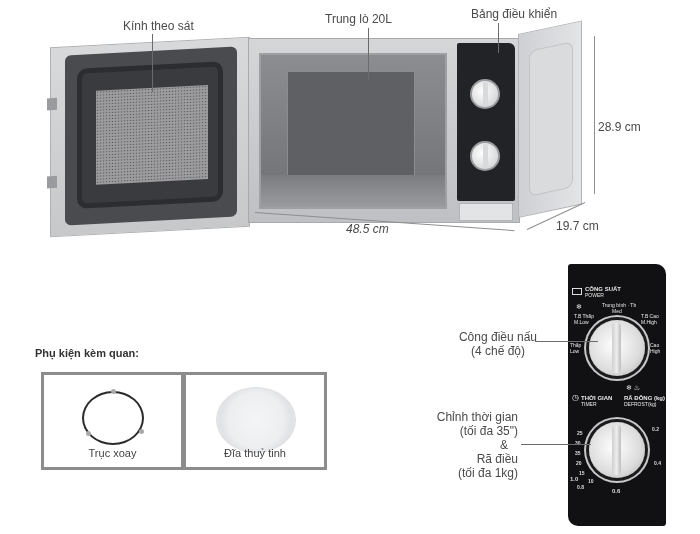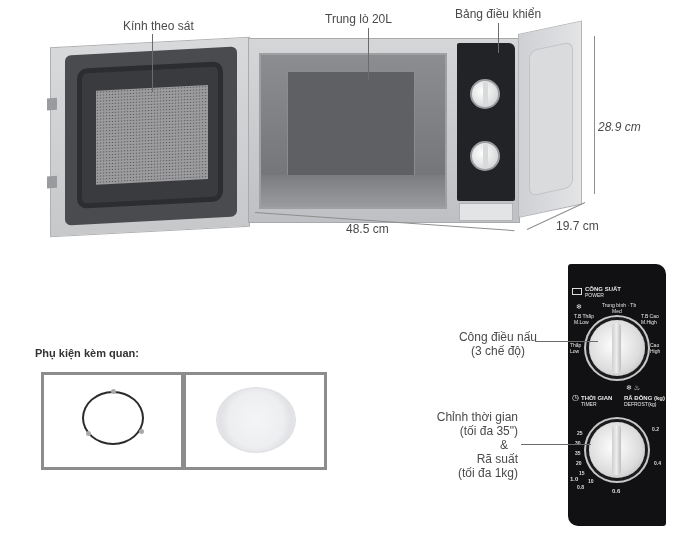--- a/index.html
+++ b/index.html
@@ -105,46 +105,48 @@
   <div class="mw-side">
     <div class="mw-side-inset"></div>
   </div>
 
   <span class="label" style="left:123px; top:19px;">Kính theo sát</span>
   <div class="leader" style="left:152px; top:34px; width:1px; height:58px;"></div>
 
   <span class="label" style="left:325px; top:12px;">Trung lò 20L</span>
   <div class="leader" style="left:368px; top:28px; width:1px; height:52px;"></div>
 
-  <span class="label" style="left:455px; top:7px;">Bảng điều khiển</span>
+  <span class="label" style="left:471px; top:7px;">Bảng điều khiển</span>
   <div class="leader" style="left:498px; top:23px; width:1px; height:30px;"></div>
 
   <div class="dim-line" style="left:255px; top:212px; width:260px; height:1px; transform:rotate(4deg); transform-origin:left;"></div>
-  <span class="label" style="left:346px; top:222px;">48.5 cm</span>
+  <span class="label" style="left:346px; top:222px;font-style:italic;">48.5 cm</span>
 
   <div class="dim-line" style="left:594px; top:36px; width:1px; height:158px;"></div>
-  <span class="label" style="left:598px; top:120px;font-style:italic;">28.9 cm</span>
+  <span class="label" style="left:598px; top:120px;">28.9 cm</span>
 
   <div class="dim-line" style="left:527px; top:229px; width:64px; height:1px; transform:rotate(-25deg); transform-origin:left;"></div>
   <span class="label" style="left:556px; top:219px;">19.7 cm</span>
 </div>
 
 <div>
   <div class="acc-title">Phụ kiện kèm quan:</div>
 
   <div class="acc-box b1">
     <div class="ring">
       <div class="ring-wheel" style="left:27px; top:-4px;"></div>
       <div class="ring-wheel" style="left:2px; top:38px;"></div>
       <div class="ring-wheel" style="left:55px; top:36px;"></div>
     </div>
+    <div class="acc-name">Trục xoay</div>
   </div>
 
   <div class="acc-box b2">
     <div class="plate"></div>
+    <div class="acc-name">Đĩa thuỷ tinh</div>
   </div>
 </div>
 
 <div>
   <div class="cp">
 
     <div class="cp-text" style="left:4px; top:24px; width:10px; height:7px; border:1px solid #ddd;"></div>
     <div class="cp-text cp-head" style="left:17px; top:22px;">CÔNG SUẤT</div>
     <div class="cp-text" style="left:17px; top:28px;">POWER</div>
 
@@ -185,25 +187,25 @@
 
     <span class="scale-mark" style="left:2px; top:212px; font-size:6px;">1.0</span>
     <span class="scale-mark" style="left:9px; top:220px;">0.8</span>
     <span class="scale-mark" style="left:44px; top:224px; font-size:6px;">0.6</span>
     <span class="scale-mark" style="left:84px; top:162px;">0.2</span>
     <span class="scale-mark" style="left:86px; top:196px;">0.4</span>
   </div>
 
   <div class="label" style="left:452px; top:330px; text-align:center; width:92px;">
     <div>Công điều nấu</div>
-    <div>(3 chế độ)</div>
+    <div>(4 chế độ)</div>
   </div>
   <div class="leader" style="left:535px; top:341px; width:63px; height:1px;"></div>
 
   <div class="label" style="left:430px; top:410px; text-align:right; width:88px; line-height:14px;">
     <div>Chỉnh thời gian</div>
     <div>(tối đa 35")</div>
     <div style="padding-right:10px">&amp;</div>
-    <div>Rã suất</div>
+    <div>Rã điều</div>
     <div>(tối đa 1kg)</div>
   </div>
   <div class="leader" style="left:521px; top:444px; width:70px; height:1px;"></div>
 </div>
 
 </body></html>

